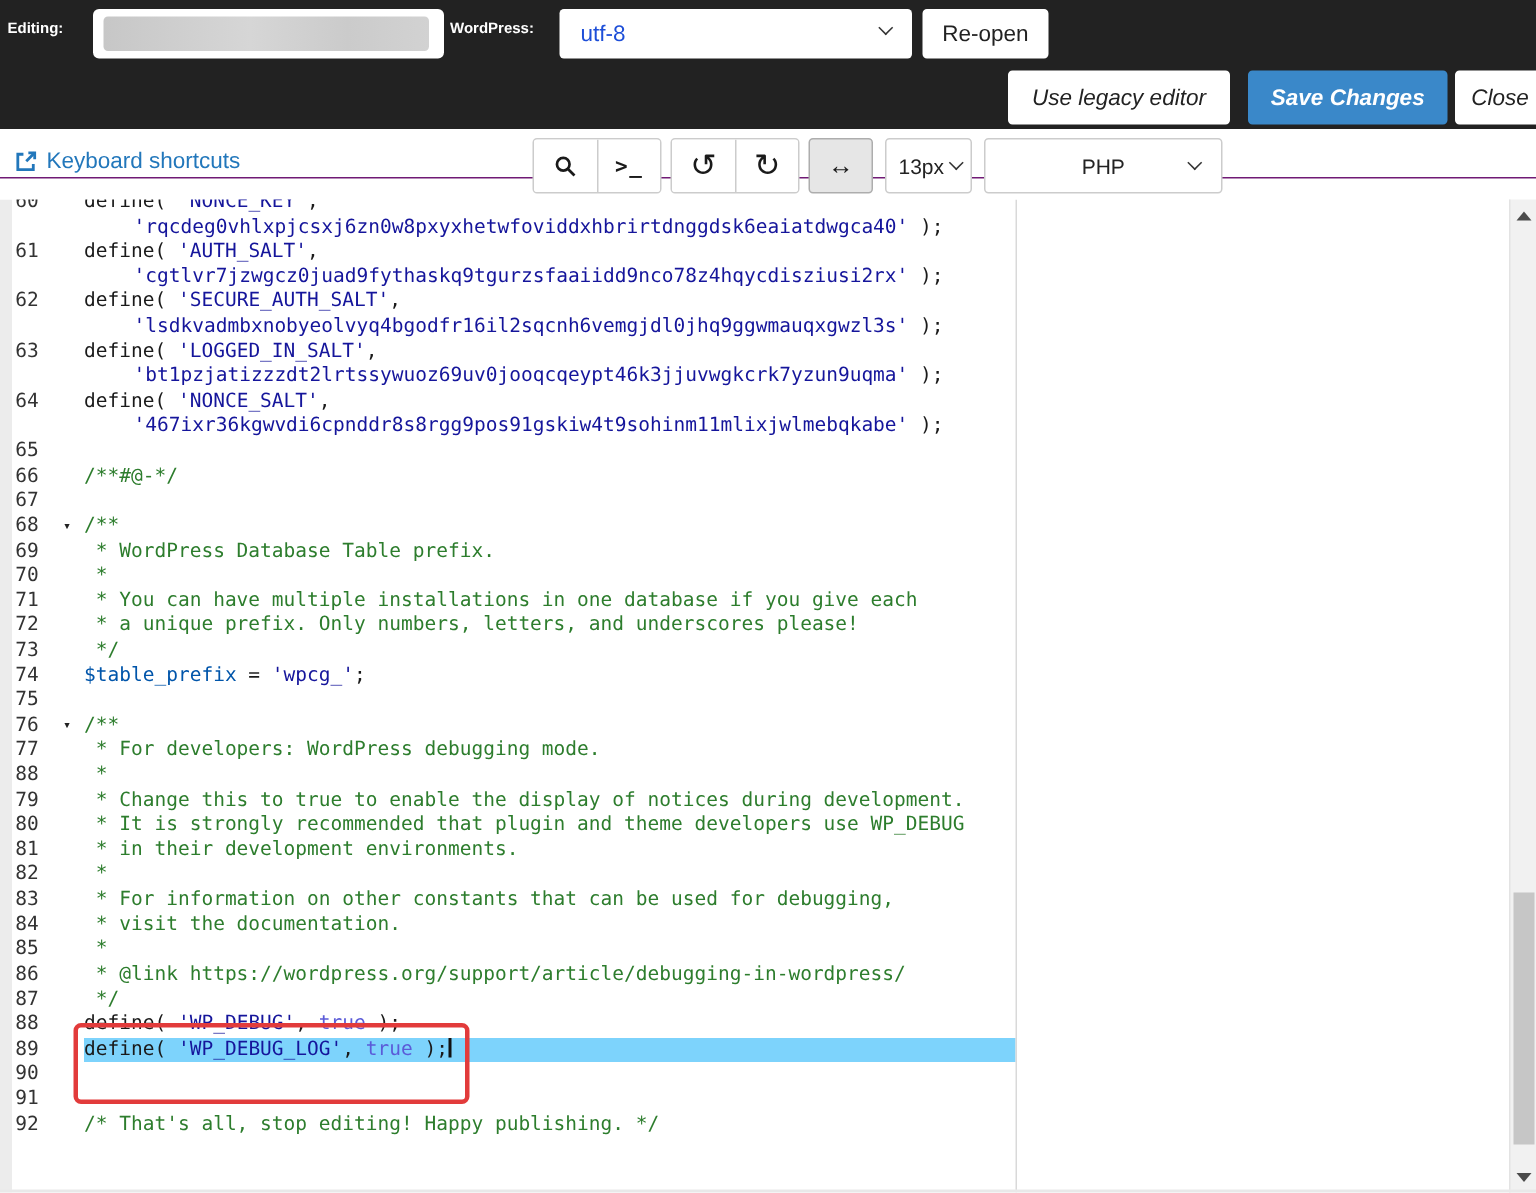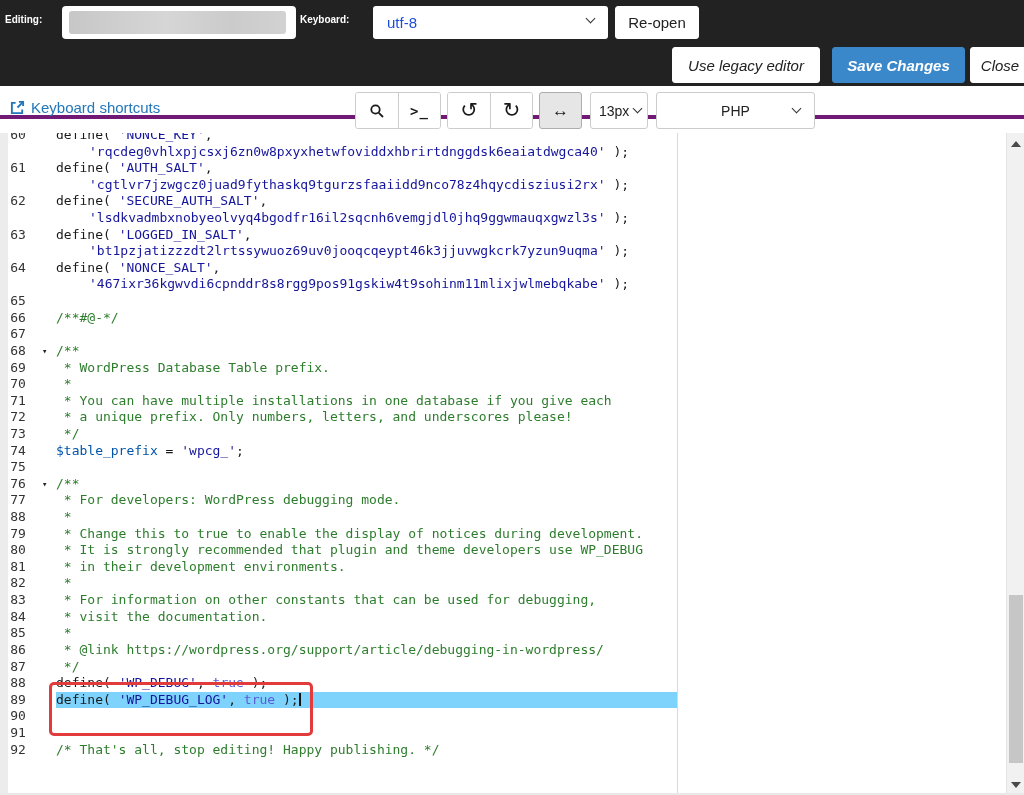--- a/index.html
+++ b/index.html
@@ -22,21 +22,21 @@
     font-size:15px; border-radius:3px; cursor:pointer; border:1px solid #fff; }
   .btn-reopen { position:absolute; left:615px; top:6px; width:84px; height:33px; }
   .hdr-row2 { position:absolute; left:12px; top:45px; width:100%; height:41px;font-style:italic; }
   .btn-legacy { position:absolute; left:660px; top:2px; width:148px; height:36px; }
   .btn-save { position:absolute; left:820px; top:2px; width:133px; height:36px;
     background:#3a88c9; border-color:#3a88c9; color:#fff; font-weight:bold; }
   .btn-close { position:absolute; left:958px; top:2px; width:60px; height:36px; }
 
   
   .tbar { position:absolute; left:0; top:86px; width:1024px; height:33px; background:#fff;
-    border-bottom:4px solid #701a75; }
+    border-bottom:1px solid #701a75; }
   .kbd-link { position:absolute; left:10px; top:13px; display:flex; align-items:center; gap:6px;
     color:#2277bb; font-size:15px; cursor:pointer; }
   .tb-group { position:absolute; top:6px; height:37px; display:flex; border:1px solid #ccc; border-radius:3px; overflow:hidden; }
   .tb-btn { width:42px; height:35px; display:flex; align-items:center; justify-content:center;
     background:#fff; cursor:pointer; color:#1a1a1a; }
   .tb-btn + .tb-btn { border-left:1px solid #ccc; }
   .g-find { left:355px; }
   .g-hist { left:447px; }
   .wrap-btn { position:absolute; left:539px; top:6px; width:43px; height:37px; border:1px solid #adadad;
     border-radius:3px; background:#e6e6e6; display:flex; align-items:center; justify-content:center;
@@ -92,21 +92,21 @@
 </style>
 </head>
 <body>
 
 <div class="hdr">
   <div class="hdr-row1">
     <span class="hdr-label lbl-editing">Editing:</span>
     <div class="fname-input">
       <div class="fname-blur"></div>
     </div>
-    <span class="hdr-label lbl-encoding">Keyboard:</span>
+    <span class="hdr-label lbl-encoding">WordPress:</span>
     <div class="enc-select">
       <span>utf-8</span>
       <span class="chev enc-chev"></span>
     </div>
     <div class="btn btn-reopen">
       <span>Re-open</span>
     </div>
   </div>
   <div class="hdr-row2">
     <div class="btn btn-legacy">

